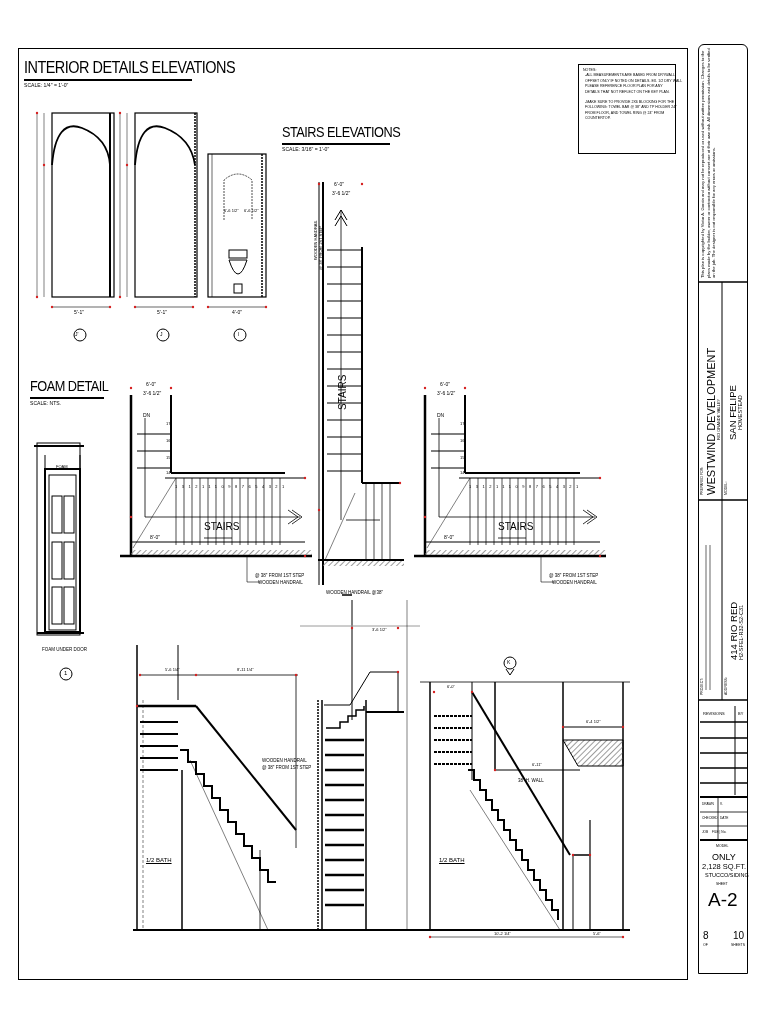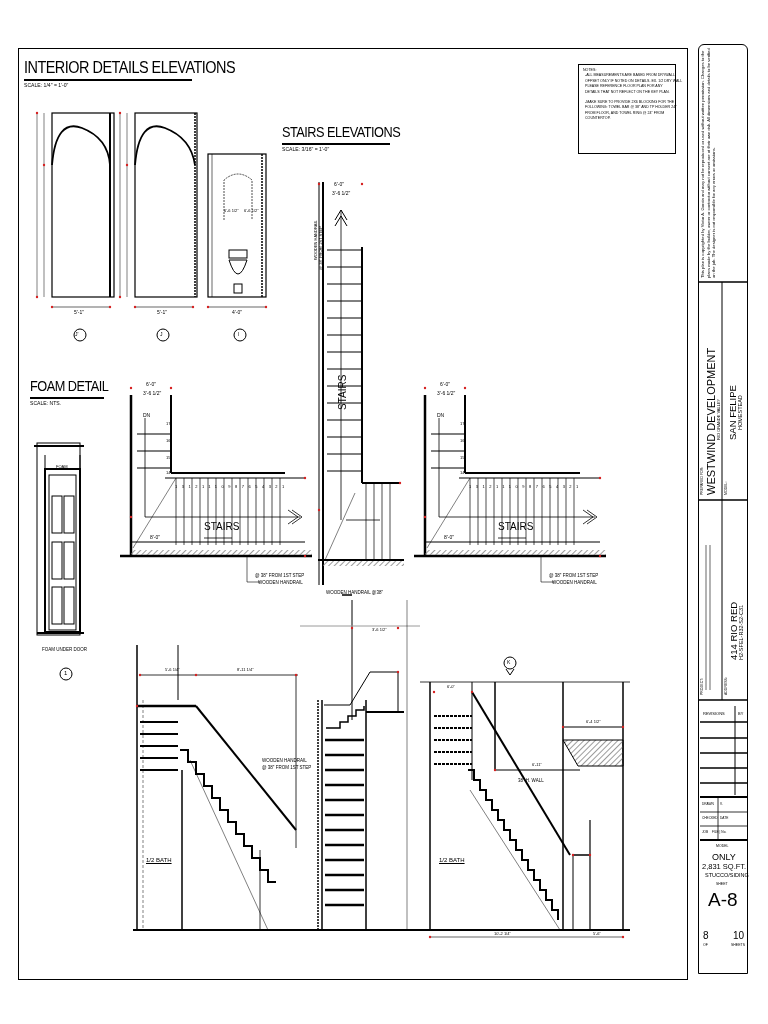--- a/index.html
+++ b/index.html
@@ -425,20 +425,20 @@
 <div class="lbl" style="left:738px;top:711px;font-size:4px;">BY</div>
 <div class="lbl" style="left:702px;top:802px;font-size:3.2px;">DRAWN</div>
 <div class="lbl" style="left:720px;top:802px;font-size:3.2px;">V.</div>
 <div class="lbl" style="left:702px;top:816px;font-size:3.2px;">CHECKED</div>
 <div class="lbl" style="left:720px;top:816px;font-size:3.2px;">DATE</div>
 <div class="lbl" style="left:702px;top:830px;font-size:3.2px;">JOB</div>
 <div class="lbl" style="left:712px;top:830px;font-size:3.2px;">FILE | No.</div>
 
 <div class="lbl" style="left:716px;top:844px;font-size:3.5px;">MODEL</div>
 <div class="lbl" style="left:712px;top:852px;font-size:9px;">ONLY</div>
-<div class="lbl" style="left:702px;top:862px;font-size:7.5px;">2,831 SQ.FT.</div>
+<div class="lbl" style="left:702px;top:862px;font-size:7.5px;">2,128 SQ.FT.</div>
 <div class="lbl" style="left:705px;top:872px;font-size:5.5px;">STUCCO/SIDING</div>
 <div class="lbl" style="left:716px;top:882px;font-size:3.5px;">SHEET</div>
-<div class="lbl" style="left:708px;top:889px;font-size:19px;">A-8</div>
+<div class="lbl" style="left:708px;top:889px;font-size:19px;">A-2</div>
 <div class="lbl" style="left:703px;top:930px;font-size:10px;">8</div>
 <div class="lbl" style="left:703px;top:943px;font-size:3.5px;">OF</div>
 <div class="lbl" style="left:733px;top:930px;font-size:10px;">10</div>
 <div class="lbl" style="left:731px;top:943px;font-size:3.5px;">SHEETS</div>
 
 </body></html>

